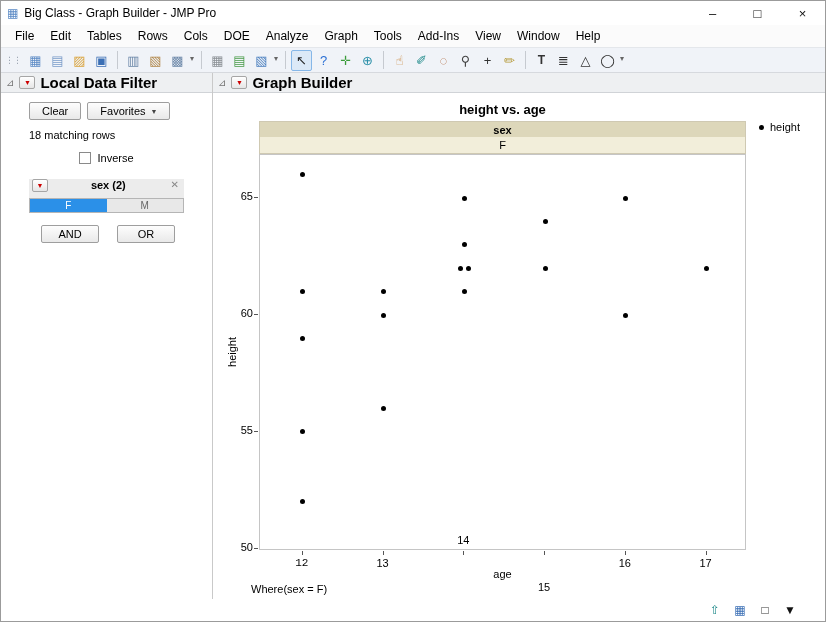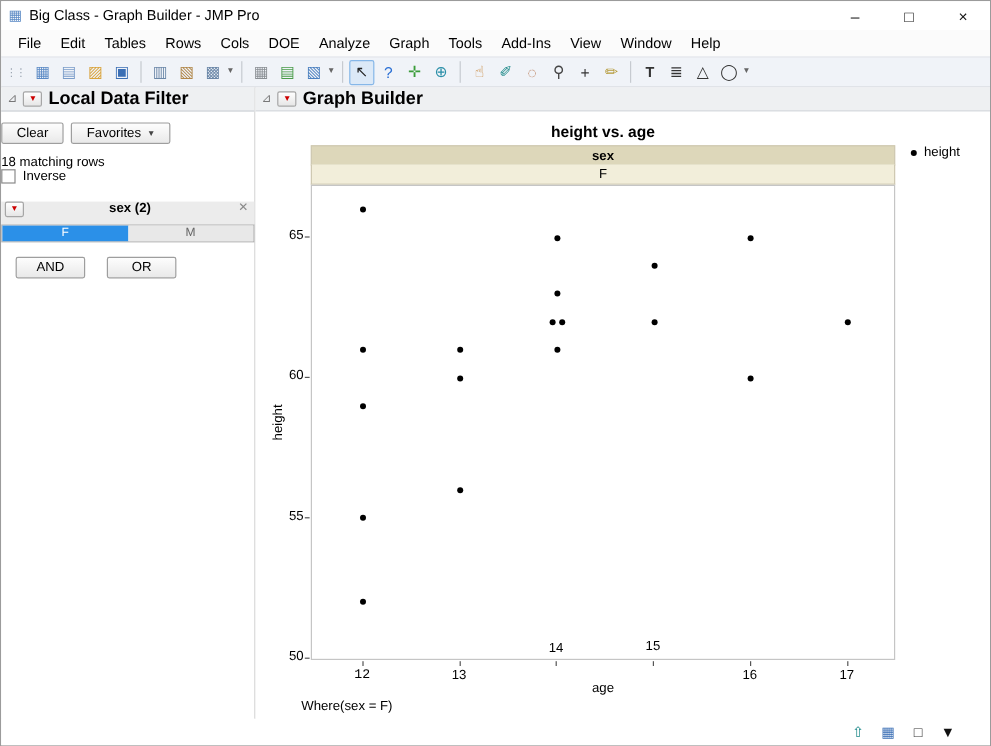--- a/index.html
+++ b/index.html
@@ -32,27 +32,27 @@
   .content{flex:1;display:flex;min-height:0;}
   .panel-header{height:20px;background:#eef0f2;border-bottom:1px solid #d0d3d7;display:flex;align-items:center;gap:5px;
     padding:0 5px;font-size:12px;flex:0 0 auto;}
   .panel-title{font-weight:bold;font-size:15px;}
   .disclosure{color:#777;font-size:10px;}
   .red-tri{width:16px;height:13px;background:linear-gradient(#ffffff,#e6e6e6);border:1px solid #a6a6a6;border-radius:2px;
     display:flex;align-items:center;justify-content:center;color:#c00;font-size:7px;line-height:1;flex:0 0 auto;}
 
   
   .filter-panel{width:212px;border-right:1px solid #c9c9c9;display:flex;flex-direction:column;background:#fff;}
-  .filter-body{padding:9px 0;font-size:11px;}
+  .filter-body{padding:9px 28px;font-size:11px;}
   .row{display:flex;gap:6px;margin-bottom:9px;}
   .btn{display:inline-flex;align-items:center;justify-content:center;gap:5px;background:linear-gradient(#fdfdfd,#e9e9e9);
     border:1px solid #9e9e9e;border-radius:2px;font-size:11px;height:18px;padding:0 12px;}
   .dd-arrow{font-size:7px;color:#444;}
-  .matching{font-size:11px;}
-  .inverse-row{display:flex;align-items:center;gap:6px;margin-bottom:15px;}
+  .matching{margin-bottom:11px;font-size:11px;}
+  .inverse-row{display:flex;align-items:center;gap:6px;margin-bottom:15px;justify-content:center;}
   .checkbox{width:12px;height:12px;border:1px solid #8a8a8a;background:#fff;flex:0 0 auto;}
   .group-box{margin-bottom:12px;}
   .group-header{display:flex;align-items:flex-start;height:19px;background:#ececec;padding:0 3px;gap:4px;}
   .group-title{flex:1;text-align:center;font-weight:bold;font-size:11px;}
   .close-x{color:#888;font-size:10px;padding:0 2px;}
   .level-row{display:flex;border:1px solid #b5b5b5;}
   .level-btn{flex:1;height:13px;display:flex;align-items:center;justify-content:center;font-size:10px;background:#e8e8e8;color:#666;}
   .level-btn.sel{background:#2b90e8;color:#fff;}
   .andor .btn{min-width:58px;margin-left:12px;}
 
@@ -223,21 +223,21 @@
         <div class="y-axis-title">height</div>
         <div class="lbl x-axis-title">age</div>
         <div class="lbl where">Where(sex = F)</div>
       <div class="tick-x" style="left: 88.8043px; top: 458px;"></div>
           <div class="lbl tick-label-x" style="left: 73.8043px; top: 464px; font-family: Liberation Mono, monospace;">12</div>
           <div class="tick-x" style="left: 169.567px; top: 458px;"></div>
           <div class="lbl tick-label-x" style="left: 154.567px; top: 464px;">13</div>
           <div class="tick-x" style="left: 250.33px; top: 458px;"></div>
           <div class="lbl tick-label-x" style="left: 235.33px; top: 441px;">14</div>
           <div class="tick-x" style="left: 331.093px; top: 458px;"></div>
-          <div class="lbl tick-label-x" style="left: 316.093px; top: 440px;">15</div>
+          <div class="lbl tick-label-x" style="left: 316.093px; top: 488px;">15</div>
           <div class="tick-x" style="left: 411.856px; top: 458px;"></div>
           <div class="lbl tick-label-x" style="left: 396.856px; top: 464px;">16</div>
           <div class="tick-x" style="left: 492.619px; top: 458px;"></div>
           <div class="lbl tick-label-x" style="left: 477.619px; top: 464px;">17</div>
           <div class="tick-y" style="left: 41px; top: 454.664px;"></div>
           <div class="lbl tick-label-y" style="left: 4px; top: 447.664px;">50</div>
           <div class="tick-y" style="left: 41px; top: 337.85px;"></div>
           <div class="lbl tick-label-y" style="left: 4px; top: 330.85px;">55</div>
           <div class="tick-y" style="left: 41px; top: 221.035px;"></div>
           <div class="lbl tick-label-y" style="left: 4px; top: 214.035px;">60</div>

